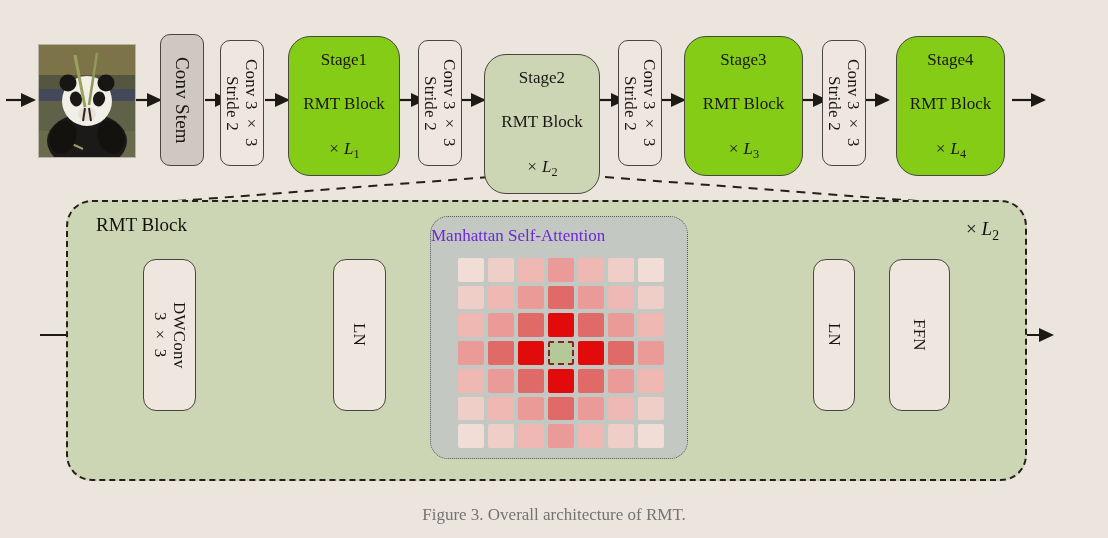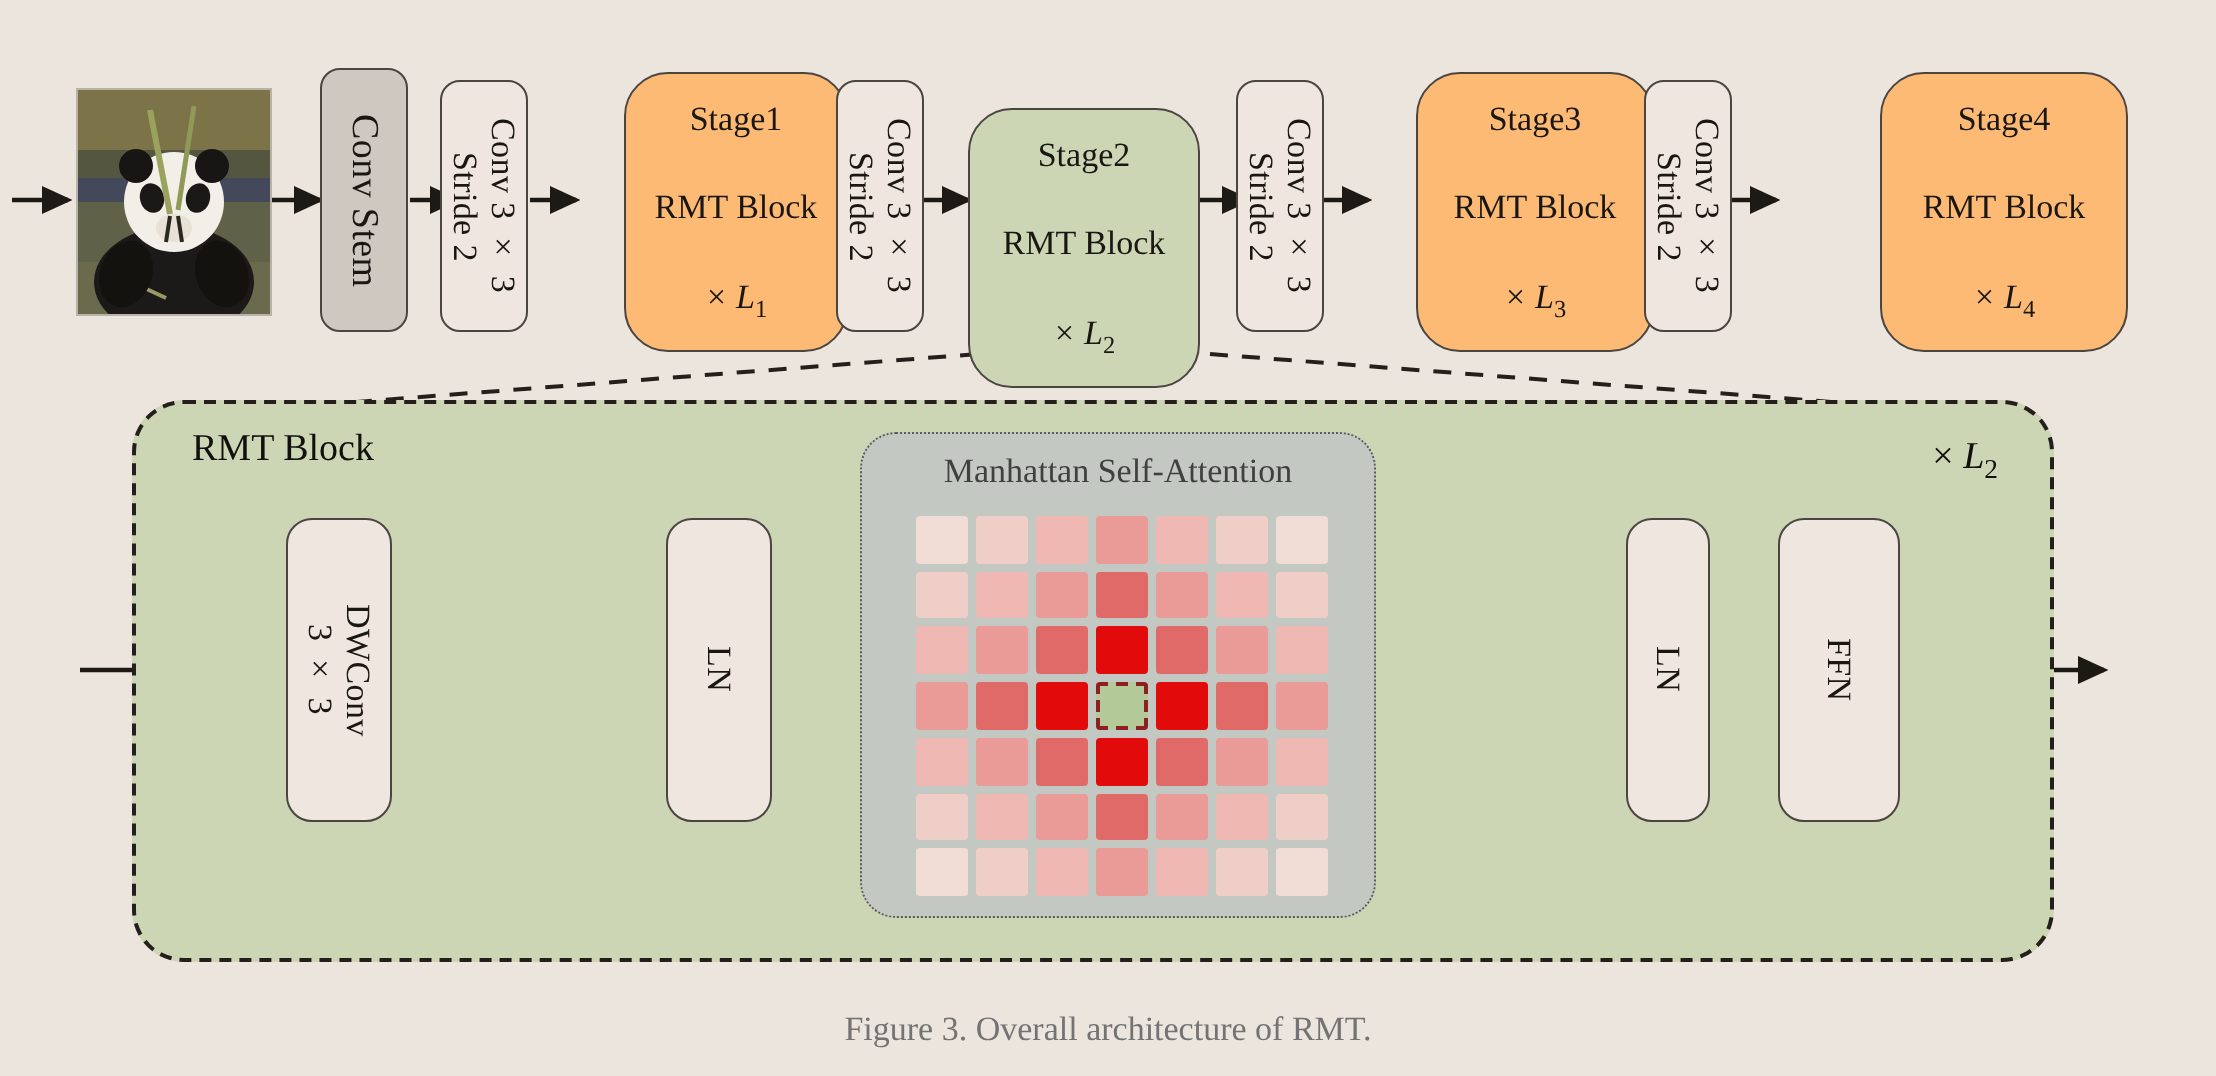--- a/index.html
+++ b/index.html
@@ -28,21 +28,21 @@
     position: absolute;
     box-sizing: border-box;
     border: 1.4px solid #4a4540;
     display: flex;
     align-items: center;
     justify-content: center;
     text-align: center;
     color: #1a1713;
   }
   .box.light   { background: #efe7df; }
-  .box.gray    { background: #fdba74; margin-left: 24px; }
+  .box.gray    { background: #84cc16; }
   .box.green   { background: #ccd6b5; margin-top: 18px; }
   .box.stem    { background: #cfc8c1; }
 
   .r-lg { border-radius: 22px; }
   .r-md { border-radius: 13px; }
   .r-sm { border-radius: 10px; }
 
   
   .vert .vtext {
     writing-mode: vertical-rl;
@@ -104,23 +104,22 @@
     left: 430px; top: 216px;
     width: 258px; height: 243px;
     box-sizing: border-box;
     background: #c3c8c2;
     border: 1.6px dotted #5b5b57;
     border-radius: 18px;
   }
   #masa-title {
     position: absolute;
     left: 0; right: 0; top: 9px;
-    text-align: center;
     font-size: 17px;
-    color: #404040;
+    color: #6d28d9;
   }
   #grid {
     position: absolute;
     left: 27px; top: 41px;
     width: 206px; height: 190px;
     display: grid;
     grid-template-columns: repeat(7, 1fr);
     grid-template-rows: repeat(7, 1fr);
     gap: 4px;
   }
@@ -286,21 +285,21 @@
       <div>RMT Block</div>
       <div><span class="sub">× L</span><span class="sub"><sub>3</sub></span></div>
     </div>
   </div>
 
   <div class="box light r-sm vert" style="left:822px; top:40px; width:44px; height:126px; font-size:17px;">
     <span class="vtext">Conv 3 × 3
 Stride 2</span>
   </div>
 
-  <div class="box gray r-lg" style="left:916px; top:36px; width:124px; height:140px; font-size:17px;">
+  <div class="box gray r-lg" style="left:896px; top:36px; width:109px; height:140px; font-size:17px;">
     <div class="stage-label">
       <div>Stage4</div>
       <div>RMT Block</div>
       <div><span class="sub">× L</span><span class="sub"><sub>4</sub></span></div>
     </div>
   </div>
 
   <div id="rmt-panel">
     <div id="rmt-panel-title">RMT Block</div>
     <div id="rmt-panel-mult"><span>× </span><i><span>L</span><sub>2</sub></i></div>

